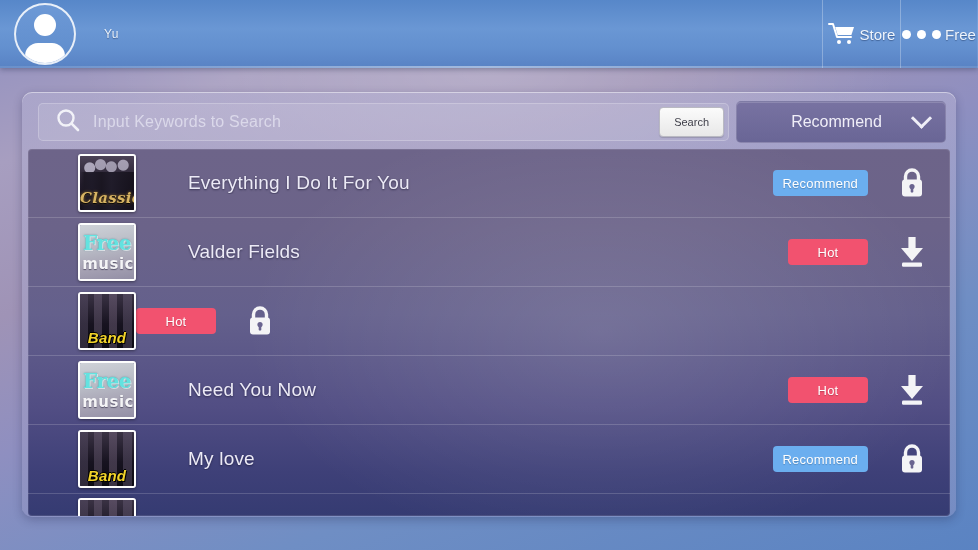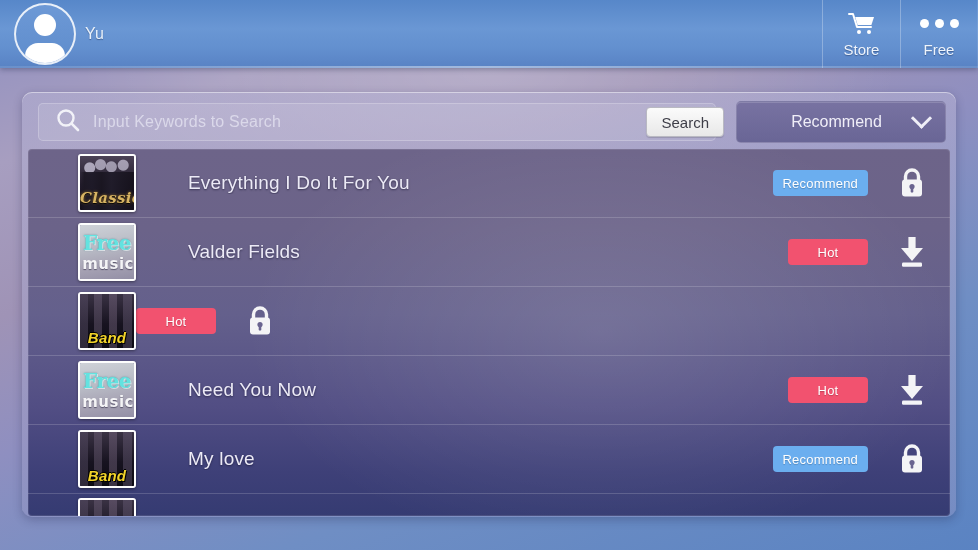--- a/index.html
+++ b/index.html
@@ -58,33 +58,33 @@
   .avatar .body {
     position: absolute;
     left: 50%; bottom: -6px;
     transform: translateX(-50%);
     width: 40px; height: 26px;
     border-radius: 13px 13px 6px 6px;
     background: #ffffff;
   }
 
   .username {
-    margin-left: 9px;
+    margin-left: 28px;
     color: #e9f1fb;
-    font-size: 16px;
+    font-size: 12px;
     letter-spacing: 0.3px;
     text-shadow: 0 1px 1px rgba(20,40,80,0.45);
   }
 
   .topbar-spacer { flex: 1 1 auto; }
 
   .top-action {
     width: 78px; height: 68px;
     display: flex;
-    flex-direction: column;
+    flex-direction: row;
     align-items: center;
     justify-content: center;
     gap: 4px;
     border-left: 1px solid rgba(255,255,255,0.28);
     color: #eef4fc;
     font-size: 15px;
     text-shadow: 0 1px 1px rgba(20,40,80,0.45);
     cursor: pointer;
     flex: 0 0 auto;
   }
@@ -137,21 +137,21 @@
     flex: 0 0 auto;
     margin-left: -74px;
     margin-right: 8px;
     z-index: 3;
     height: 30px;
     padding: 0 14px;
     border-radius: 4px;
     background: linear-gradient(180deg,#fbfbfb 0%, #e8e8e8 100%);
     border: 1px solid #b9b9c2;
     color: #3e3e48;
-    font-size: 15px;
+    font-size: 11px;
     display: flex; align-items: center; justify-content: center;
     cursor: pointer;
     box-shadow: 0 1px 1px rgba(0,0,0,0.15);
   }
 
   .filter-btn {
     flex: 0 0 auto;
     width: 210px; height: 42px;
     border-radius: 5px;
     background: linear-gradient(180deg, rgba(116,110,158,0.92) 0%, rgba(100,96,145,0.92) 100%);

